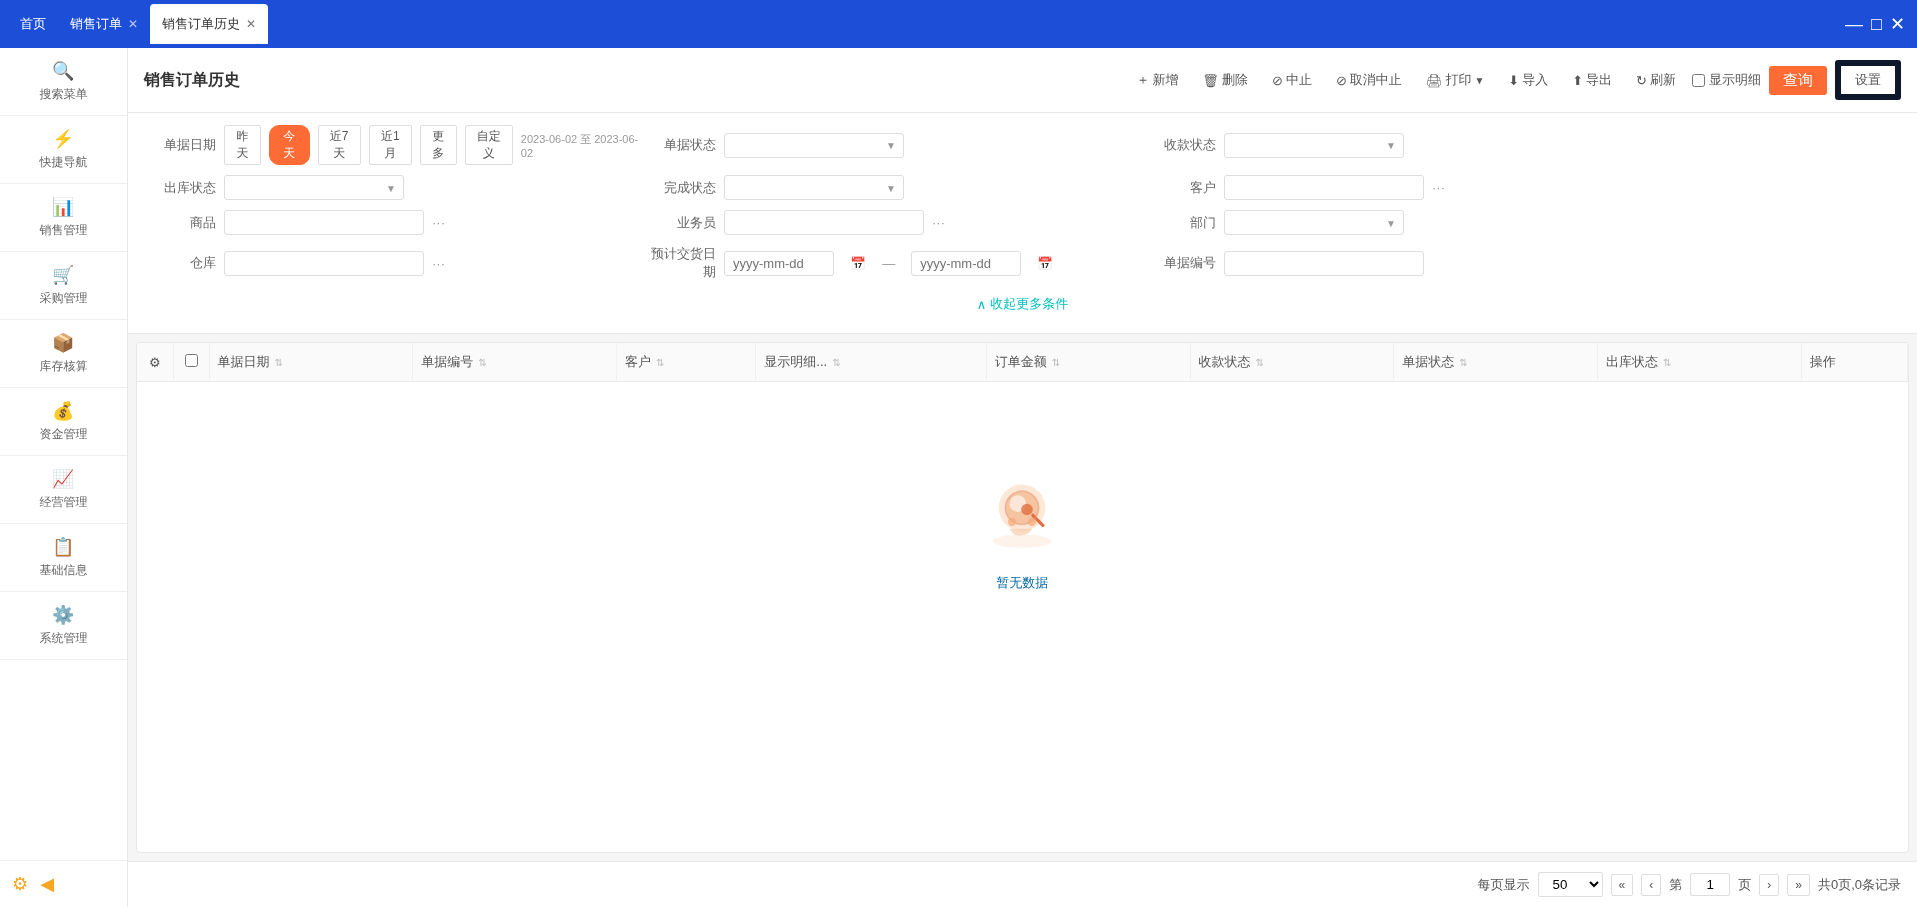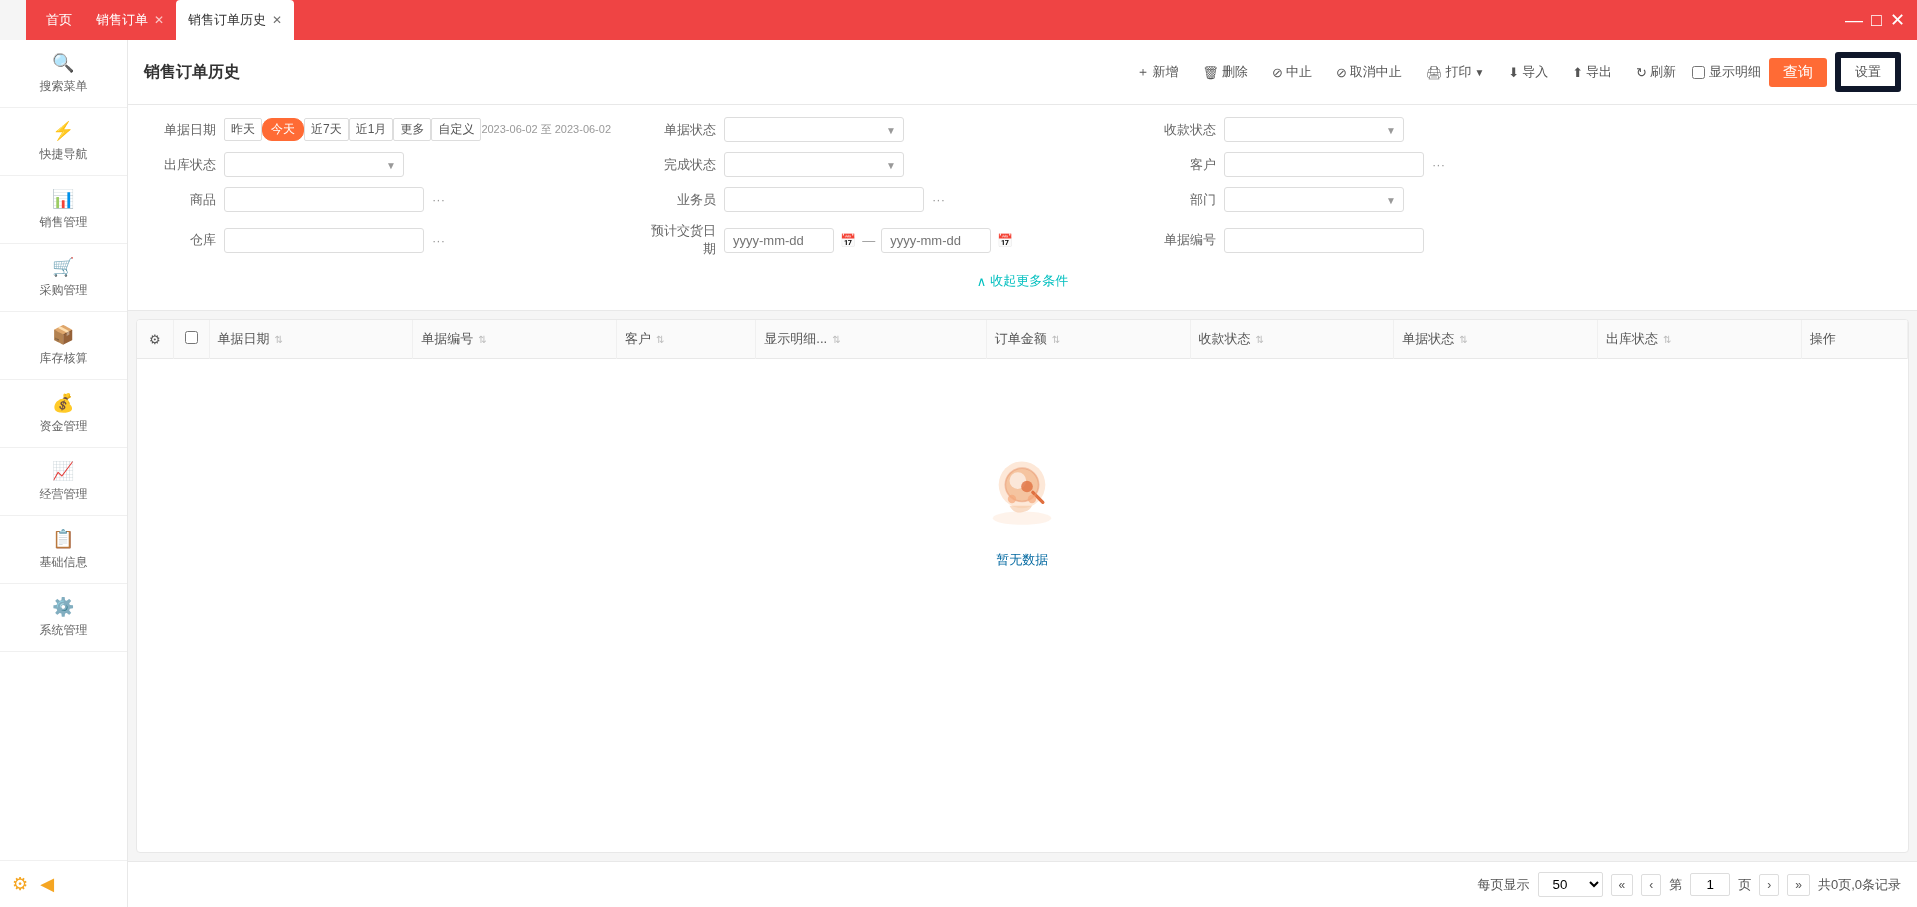--- a/index.html
+++ b/index.html
@@ -1,26 +1,25 @@
 <!DOCTYPE html>
 <html><head>
   <meta charset="utf-8">
   <style>
     * { box-sizing: border-box; margin: 0; padding: 0; }
     body { font-family: 'Microsoft YaHei', Arial, sans-serif; font-size: 13px; background: #f5f5f5; display: flex; flex-direction: column; height: 907px; overflow: hidden; }
 
     
     .top-bar {
-      background: #ef4444;
-      height: 40px;
+      background: #1d4ed8;
+      height: 48px;
       display: flex;
       align-items: center;
       padding: 0 0 0 8px;
       flex-shrink: 0;
-      margin-left: 26px;
     }
     .tab-item {
       display: flex;
       align-items: center;
       padding: 0 12px;
       height: 40px;
       color: white;
       font-size: 13px;
       cursor: pointer;
       position: relative;
@@ -446,21 +445,21 @@
             <button class="btn-primary">查询</button>
             <button class="btn-secondary">设置</button>
           </div>
         </div>
       </div>
 
       <div class="filter-area">
 
         <div class="filter-row">
           <span class="filter-label">单据日期</span>
-          <div class="filter-control" style="gap:0;">
+          <div class="filter-control" style="gap:8px;">
             <button class="date-quick-btn">昨天</button>
             <button class="date-quick-btn active">今天</button>
             <button class="date-quick-btn">近7天</button>
             <button class="date-quick-btn">近1月</button>
             <button class="date-quick-btn">更多</button>
             <button class="date-quick-btn">自定义</button>
             <span class="date-text">2023-06-02 至 2023-06-02</span>
           </div>
           <span class="filter-label">单据状态</span>
           <div class="filter-control">
@@ -526,21 +525,21 @@
           </div>
         </div>
 
         <div class="filter-row">
           <span class="filter-label">仓库</span>
           <div class="filter-control">
             <input class="filter-input" type="text" style="">
             <span class="dots-btn">···</span>
           </div>
           <span class="filter-label">预计交货日期</span>
-          <div class="filter-control" style="gap:6px;">
+          <div class="filter-control" style="gap:16px;">
             <input class="filter-input" style="width: 110px;" type="text" placeholder="yyyy-mm-dd">
             <span style="color:#ccc;cursor:pointer;">📅</span>
             <span style="color:#999;">—</span>
             <input class="filter-input" style="width: 110px;" type="text" placeholder="yyyy-mm-dd">
             <span style="color:#ccc;cursor:pointer;">📅</span>
           </div>
           <span class="filter-label">单据编号</span>
           <div class="filter-control">
             <input class="filter-input" type="text" style="">
           </div>

